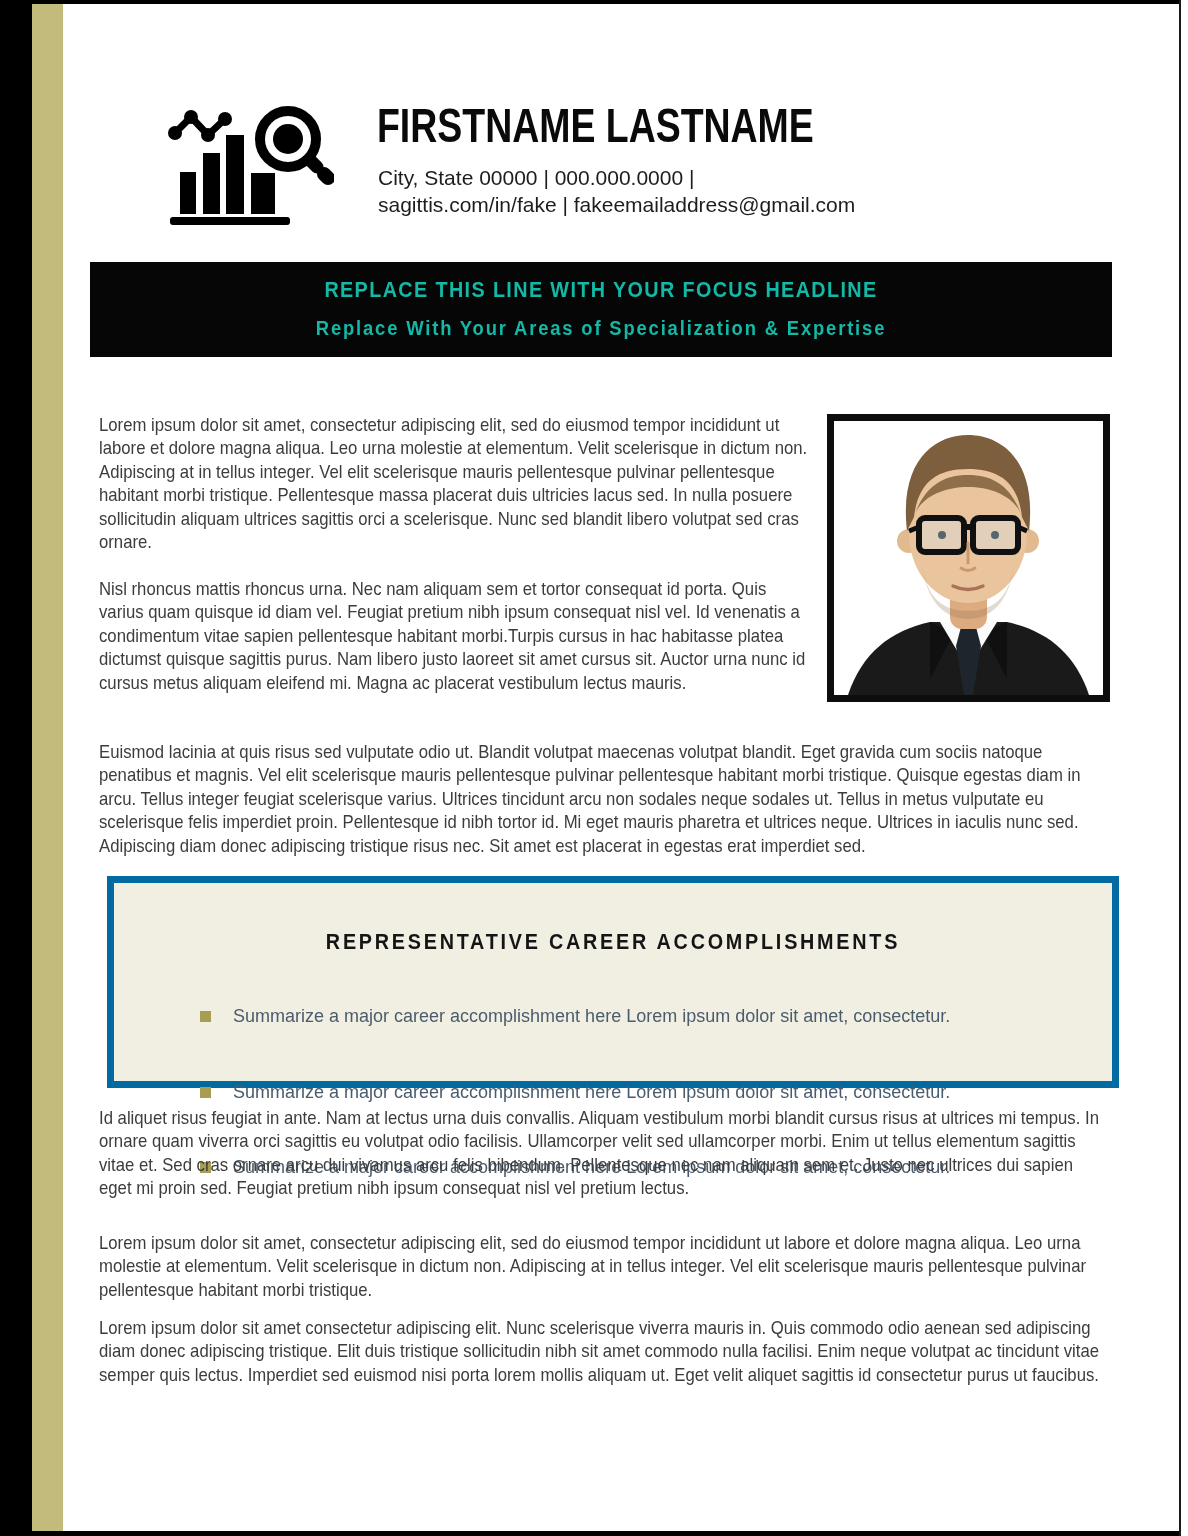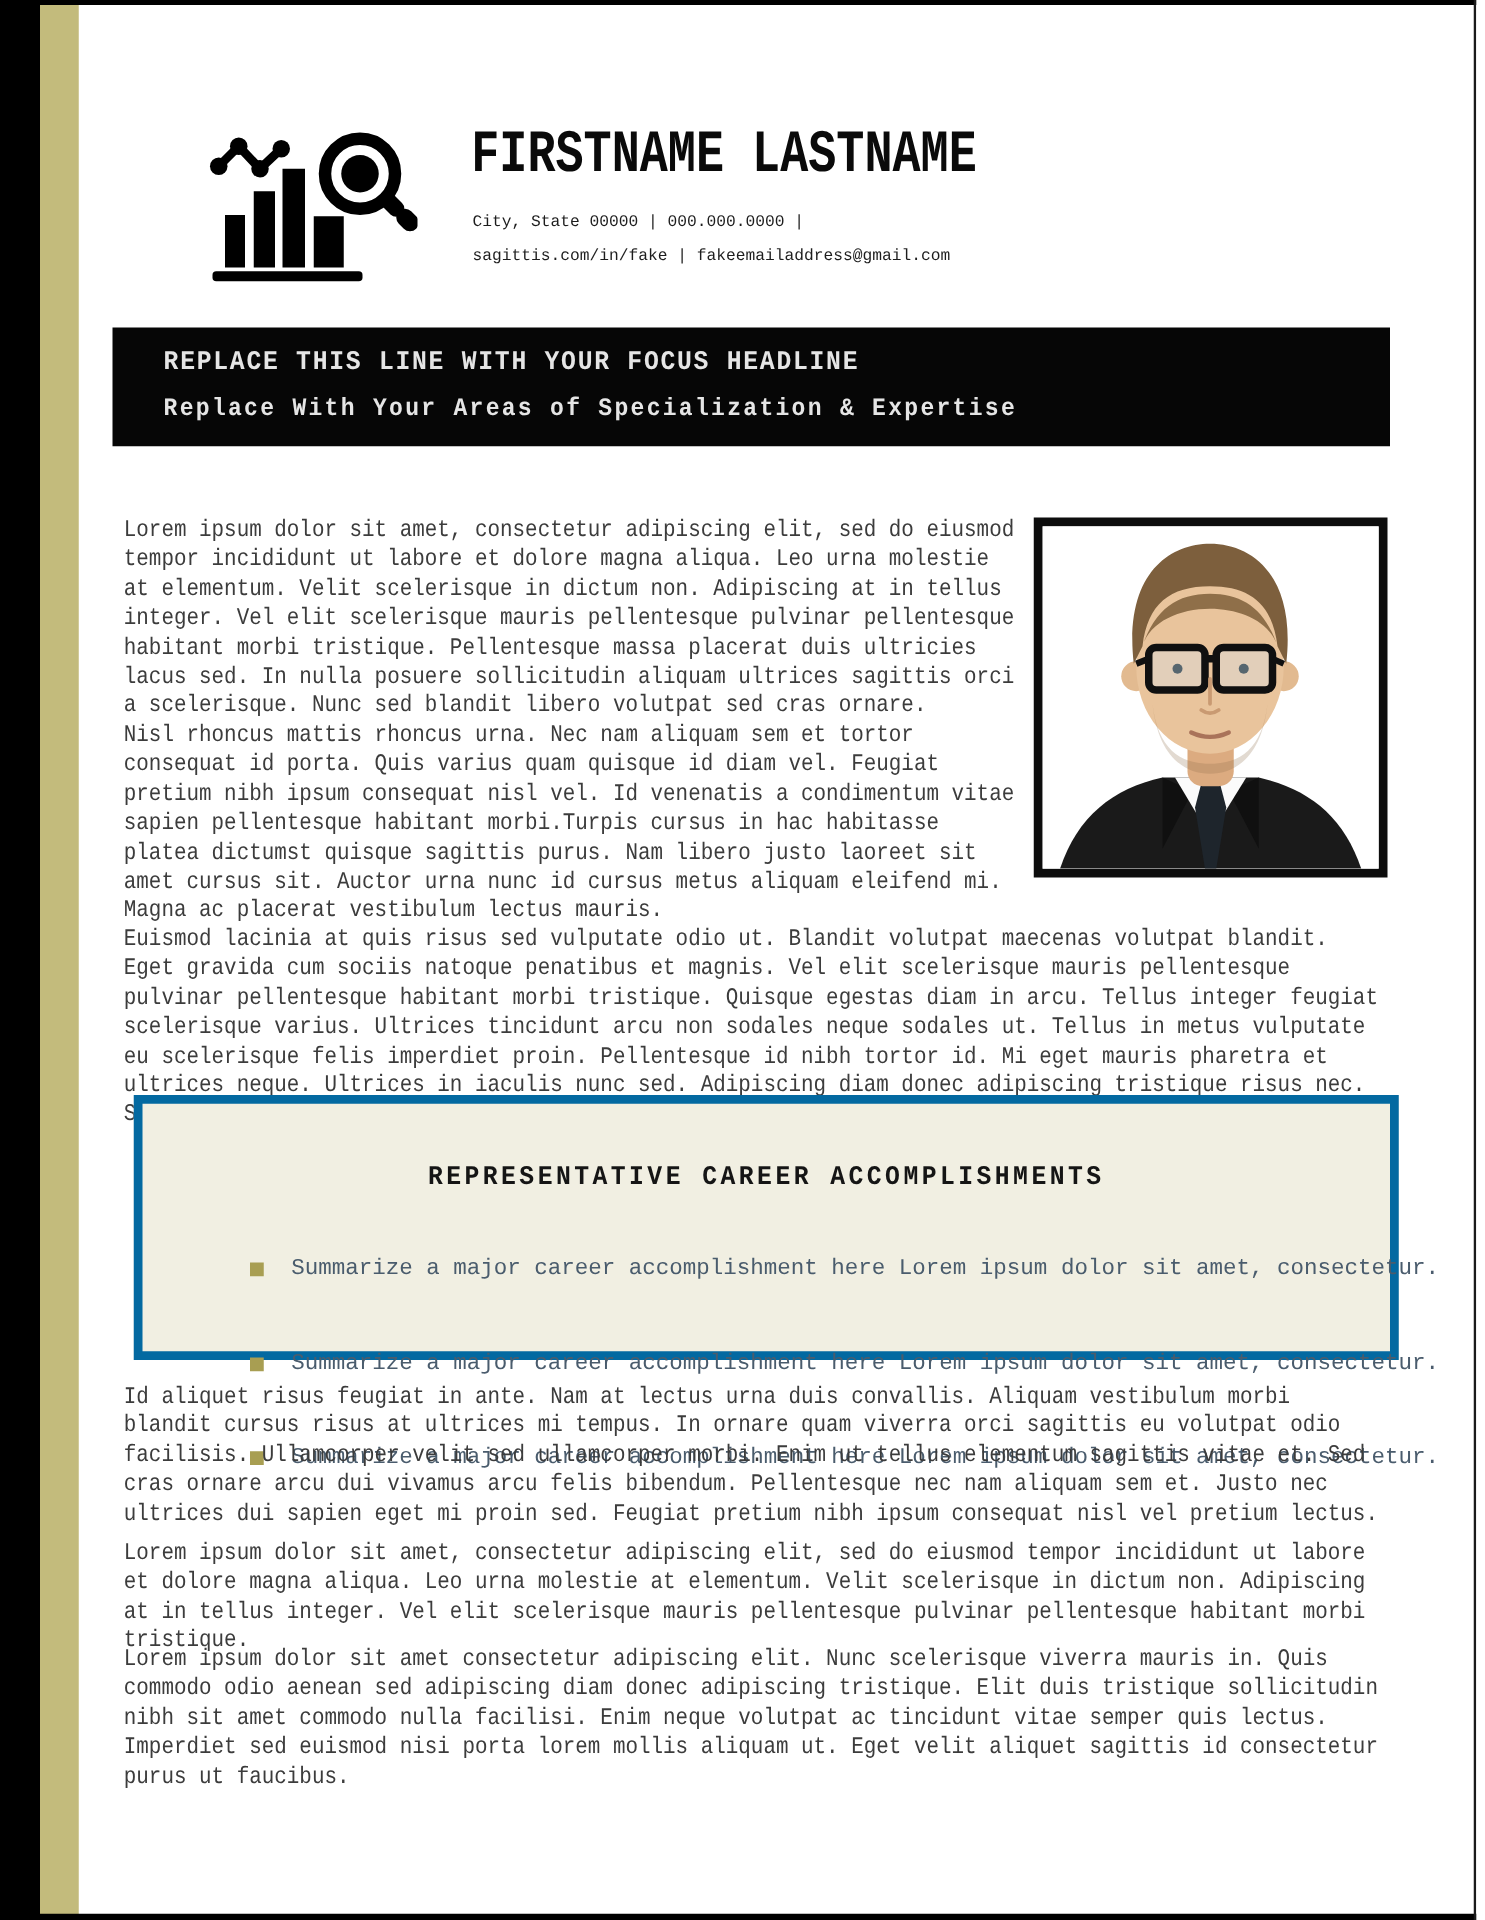--- a/index.html
+++ b/index.html
@@ -1,37 +1,37 @@
 <!DOCTYPE html>
 <html><head>
 <meta charset="utf-8">
 <style>
   html,body{margin:0;padding:0;background:#ffffff;}
   .page{
     position:relative;width:1181px;height:1536px;background:#ffffff;overflow:hidden;
-    font-family:Liberation Mono, monospace;
+    font-family:Liberation Sans, sans-serif;
   }
   .edge-top{position:absolute;left:0;top:0;width:1188px;height:4px;background:#000;}
   .edge-bottom{position:absolute;left:0;bottom:0;width:1188px;height:5px;background:#000;}
   .edge-right{position:absolute;right:0;top:0;width:2px;height:1536px;background:#1a1a1a;}
   .stripe-black{position:absolute;left:0;top:0;width:32px;height:1536px;background:#000;}
   .stripe-gold{position:absolute;left:32px;top:0;width:31px;height:1536px;background:#c3bb7c;}
 
   .logo{position:absolute;left:158px;top:92px;width:176px;height:138px;}
 
   .name{
     position:absolute;left:377px;top:98px;font-size:48px;font-weight:bold;color:#0a0a0a;
     white-space:nowrap;transform:scaleX(0.78);transform-origin:0 0;letter-spacing:0;
   }
-  .contact{position:absolute;left:378px;top:164px;font-size:13px;color:#1d1d1d;line-height:27px;}
+  .contact{position:absolute;left:378px;top:164px;font-size:21px;color:#1d1d1d;line-height:27px;}
   .contact div{white-space:nowrap;}
 
   .banner{
     position:absolute;left:90px;top:262px;width:1022px;height:95px;background:#060606;
-    color:#e5e5e5;text-align:left;
+    color:#14b8a6;text-align:center;
   }
   .banner-headline{margin-top:16px;font-size:21.5px;font-weight:bold;letter-spacing:1.5px;transform:scaleX(0.92);}
   .banner-sub{margin-top:14px;font-size:20px;font-weight:bold;letter-spacing:2px;transform:scaleX(0.92);}
 
   .para{
     position:absolute;left:99px;color:#3c3c3c;font-size:19px;line-height:23.4px;
     transform:scaleX(0.88);transform-origin:0 0;margin:0;
   }
   .p-narrow{width:812px;}
   .p-full{width:1144px;}

